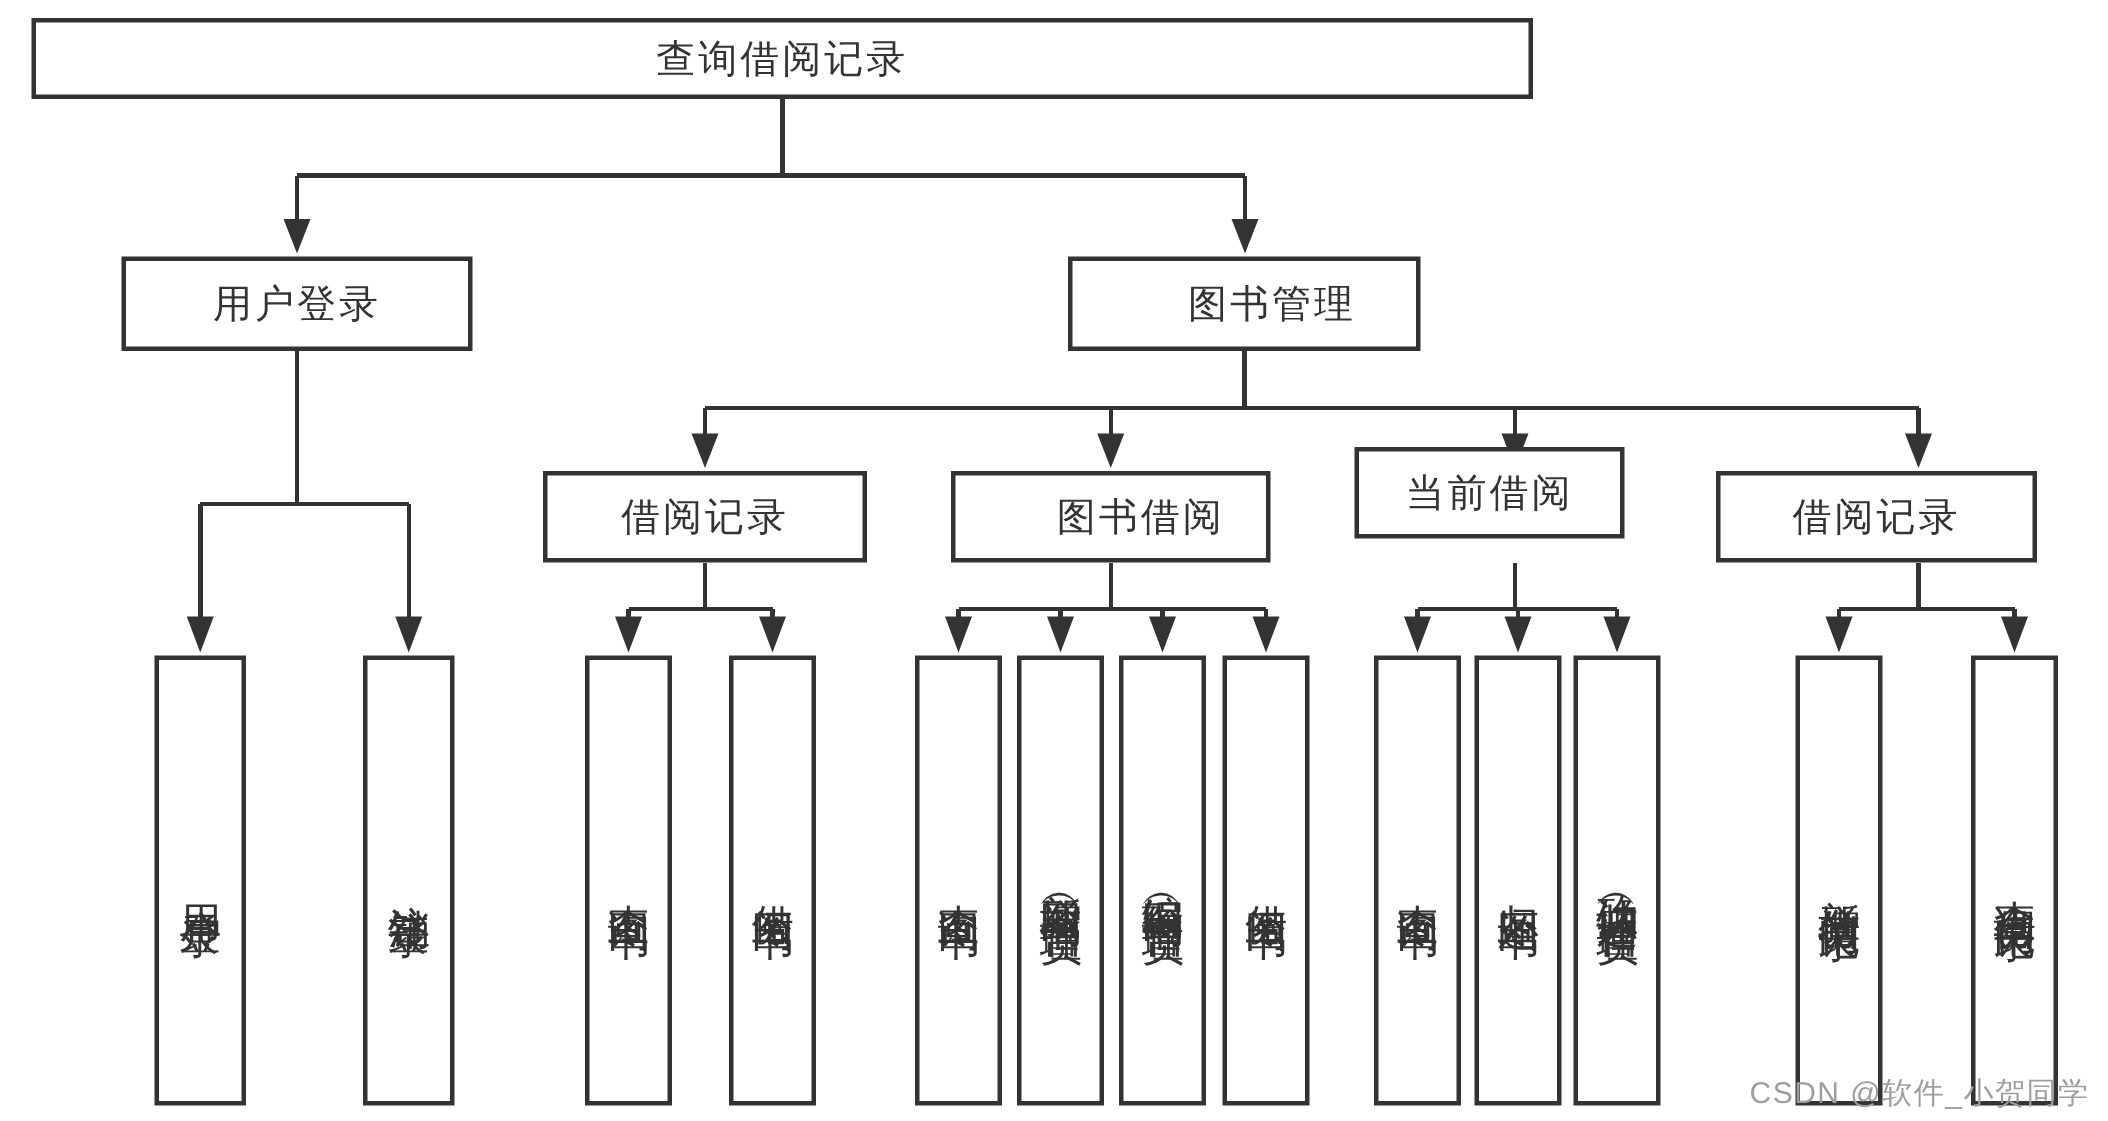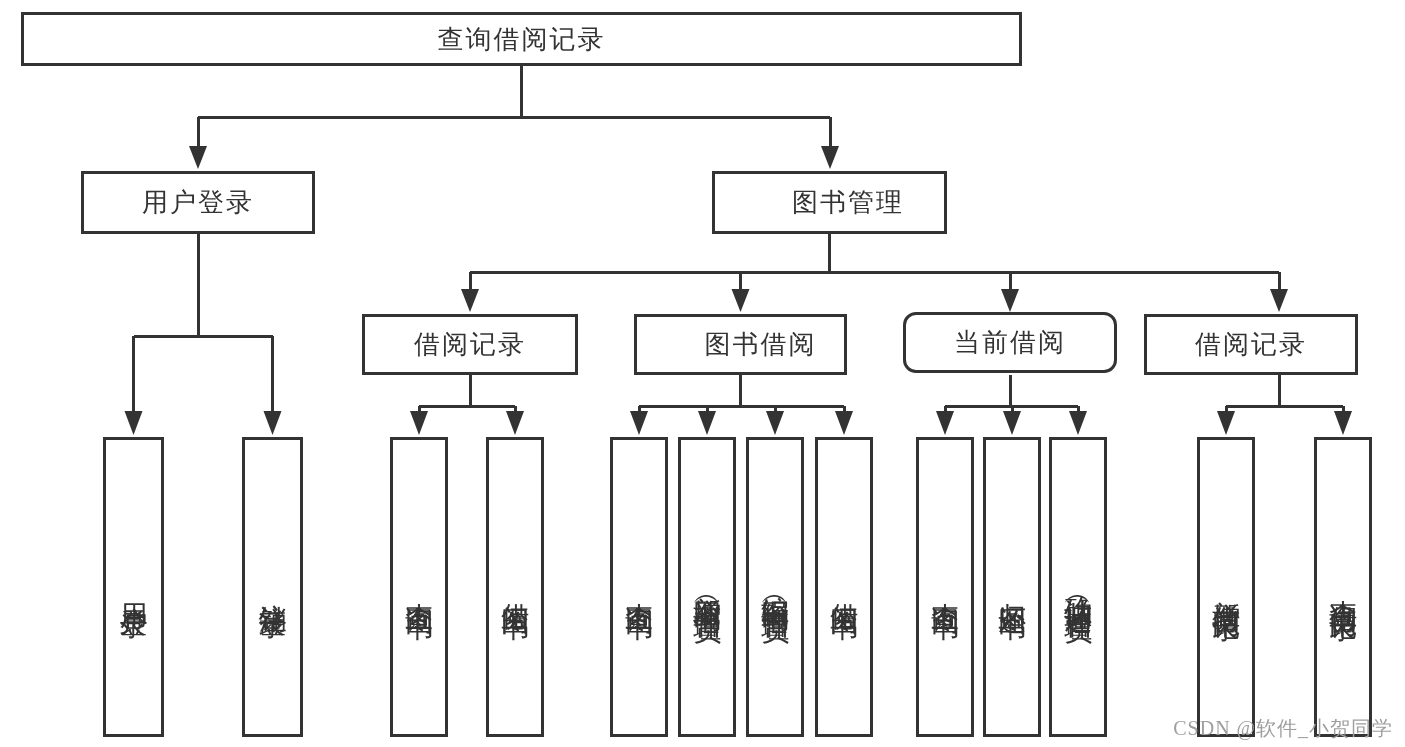--- a/index.html
+++ b/index.html
@@ -34,21 +34,20 @@
     white-space:nowrap;
   }
   .watermark {
     position:absolute;
     right:12px; bottom:5px;
     font-size:20px;
     letter-spacing:1px;
     color:#9e9e9e;
     white-space:nowrap;
     z-index:5;
-    font-family:Liberation Serif, serif;
   }
 </style>
 </head>
 <body>
 
 <div class="canvas">
 
   <svg class="connectors" viewBox="0 0 1405 747" xmlns="http://www.w3.org/2000/svg">
     <g stroke="#333333" stroke-width="3" fill="none" shape-rendering="crispEdges">
 
@@ -132,21 +131,21 @@
   <div class="box" style="left:712px; top:171px; width:235px; height:63px;padding-left:37px;">
     <span class="h-label">图书管理</span>
   </div>
 
   <div class="box" style="left:362px; top:314px; width:216px; height:61px;">
     <span class="h-label">借阅记录</span>
   </div>
   <div class="box" style="left:634px; top:314px; width:213px; height:61px;padding-left:40px;">
     <span class="h-label">图书借阅</span>
   </div>
-  <div class="box" style="left:903px; top:312px; width:214px; height:61px;border-radius:13px;">
+  <div class="box" style="left:903px; top:298px; width:180px; height:61px;">
     <span class="h-label">当前借阅</span>
   </div>
   <div class="box" style="left:1144px; top:314px; width:214px; height:61px;font-family:Liberation Mono, monospace;">
     <span class="h-label">借阅记录</span>
   </div>
 
   <div class="box leaf" style="left:103px; top:437px; width:61px; height:300px;">
     <span class="v-label">用户登录</span>
   </div>
   <div class="box leaf" style="left:242px; top:437px; width:61px; height:300px;">

